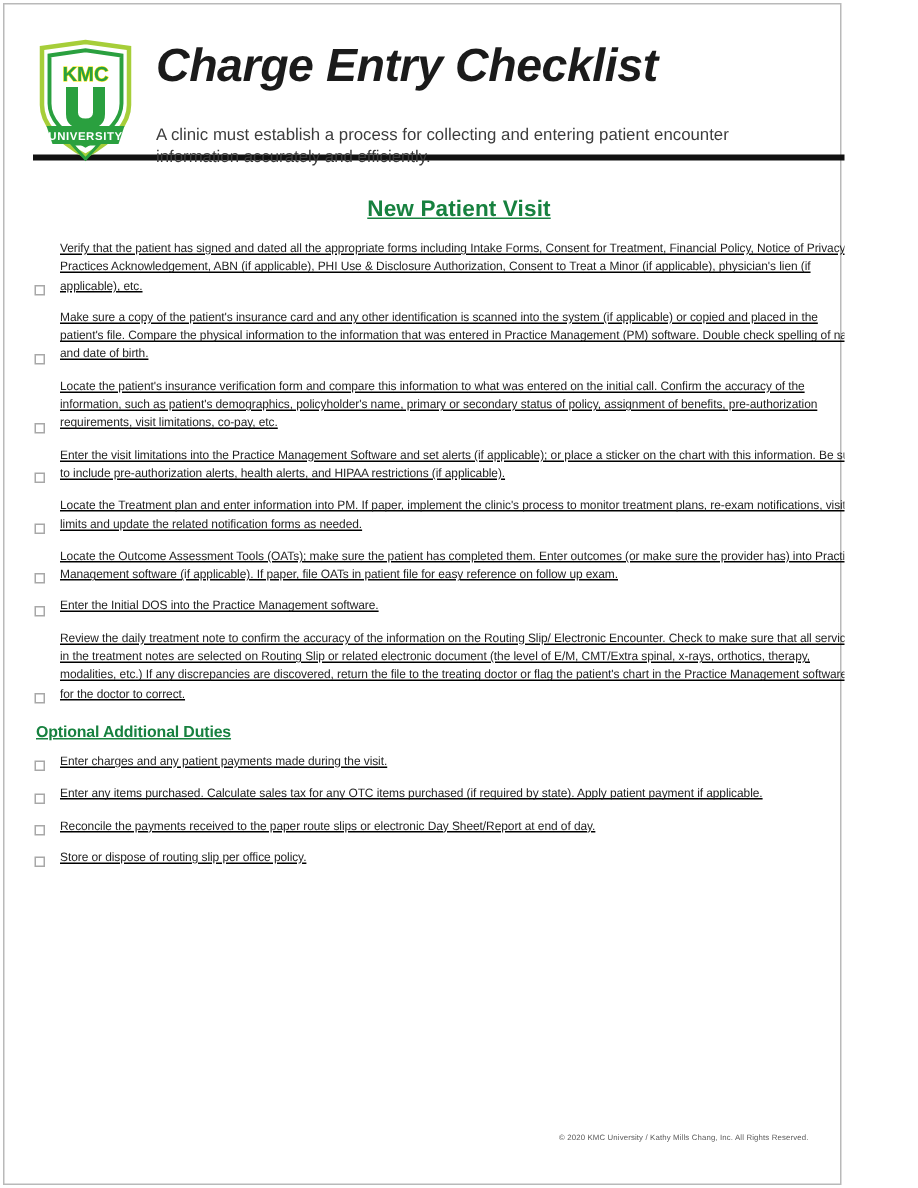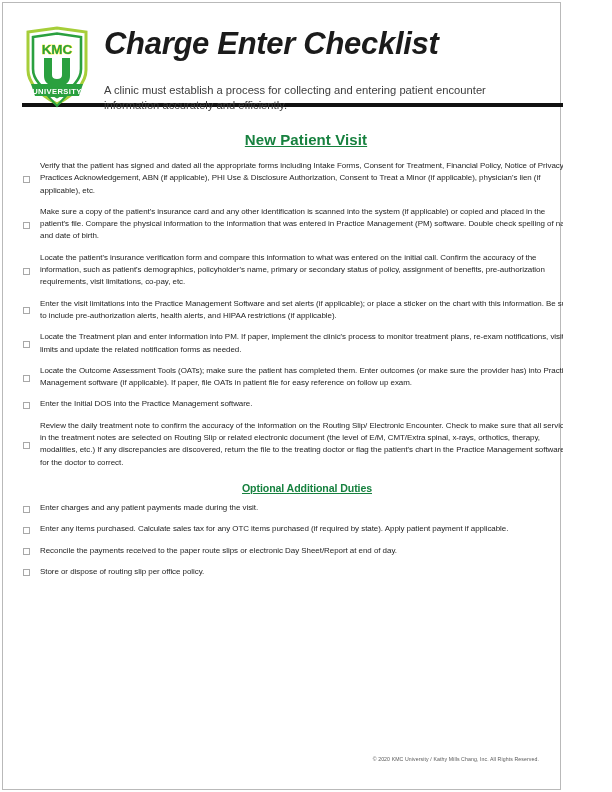--- a/index.html
+++ b/index.html
@@ -91,21 +91,21 @@
   }
   .section-heading-center .h {
     display: inline-block;
     font-size: 15px;
     font-weight: bold;
     color: #17813f;
     text-decoration: underline;
     letter-spacing: 0.1px;
   }
   .section-heading-left {
-    text-align: center;
+    text-align: left;
     margin-top: 8px;
     margin-bottom: 6px;
     margin-left: 2px;
   }
   .section-heading-left .h {
     display: inline-block;
     font-size: 10.6px;
     font-weight: bold;
     color: #17813f;
     text-decoration: underline;
@@ -113,22 +113,23 @@
   }
 
   
   .checklist {
     margin: 0;
     padding: 0;
     list-style: none;
   }
   .check-item {
     display: flex;
-    align-items: center;
+    align-items: flex-end;
     margin-bottom: 9px;
+    text-decoration: underline;
   }
   .checkbox {
     flex: 0 0 auto;
     width: 7px;
     height: 7px;
     border: 1px solid #a8a8a8;
     background: #ffffff;
     margin-top: 2px;
     margin-left: 1px;
     box-sizing: border-box;
@@ -176,21 +177,21 @@
           <path d="M20 32 L20 50 Q20 60 33 60 Q46 60 46 50 L46 32 L38 32 L38 49
                    Q38 53 33 53 Q28 53 28 49 L28 32 Z" fill="#2aa03f"></path>
 
           <path d="M7 58 L59 58 L55 70 L11 70 Z" fill="#2aa03f"></path>
           <text x="33" y="67.5" text-anchor="middle" font-family="'Liberation Sans', sans-serif" font-size="7.6" font-weight="bold" fill="#ffffff" letter-spacing="0.4">UNIVERSITY</text>
 
           <path d="M24 70 L42 70 L33 80 Z" fill="none" stroke="#2aa03f" stroke-width="2"></path>
         </svg>
       </div>
       <div class="header-text">
-        <div class="doc-title">Charge Enter Checklist</div>
+        <div class="doc-title">Charge Entry Checklist</div>
         <div class="doc-subtitle">A clinic must establish a process for collecting and entering patient encounter information accurately and efficiently.</div>
       </div>
     </div>
 
     <div class="divider"></div>
 
     <div class="section-heading-center">
       <span class="h">New Patient Visit</span>
     </div>
 

